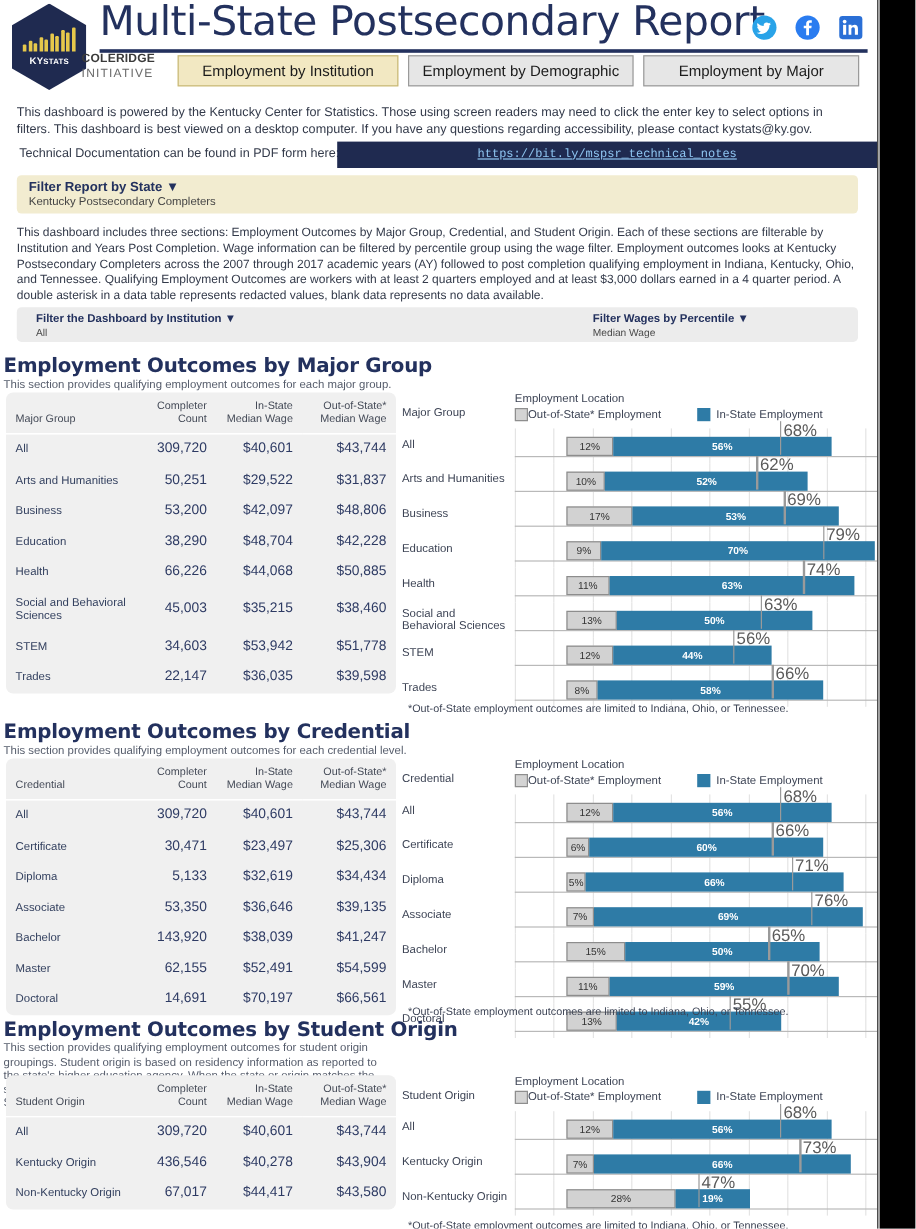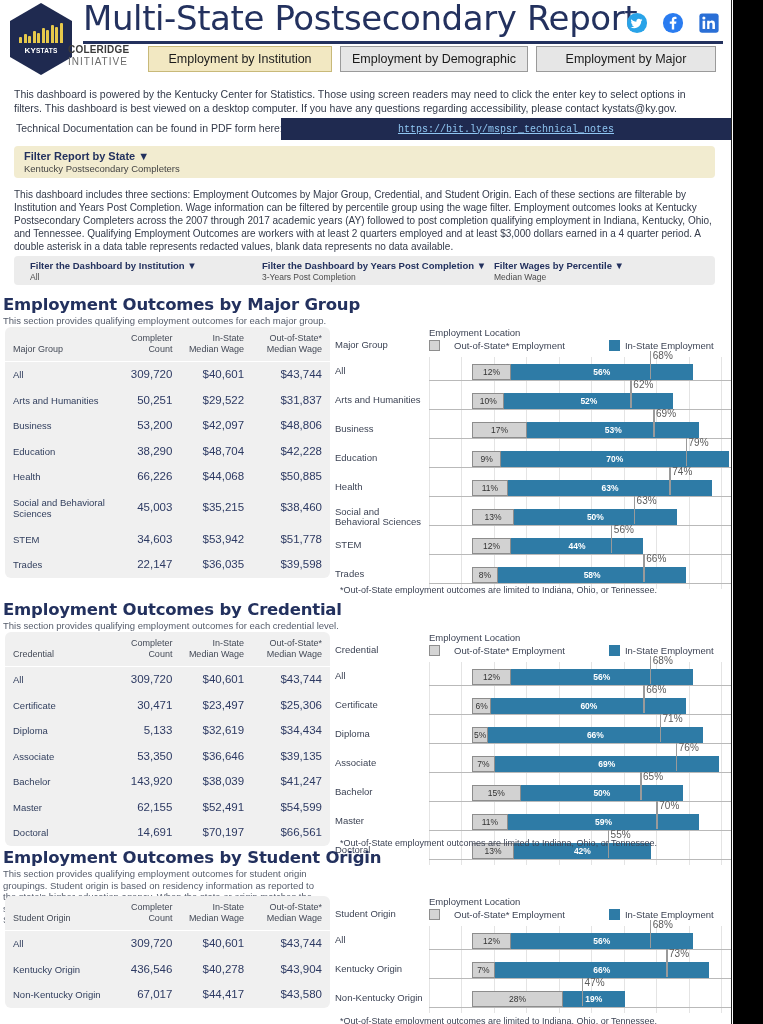--- a/index.html
+++ b/index.html
@@ -114,21 +114,21 @@
   table.t th.left { text-align:left; } table.t th.right { text-align:right; }
   table.t td { font-size:10.5px; color:#2d3a63; padding:7px 8px; line-height:11.5px; }
   table.t td.left { text-align:left; font-size:9.5px; color:#33405f; }
   table.t td.num { text-align:right; font-size:11.5px; }
   table.t tbody tr td { border-bottom:0; }
 
   
   .chart { position:absolute; }
   .ch-head-label { position:absolute; left:0; top:12px; font-size:9.5px; color:#3d4455; }
   .ch-legend-ttl { position:absolute; left:94px; top:0px; font-size:9.5px; color:#3d4455; }
-  .ch-legend { position:absolute; left:94px; top:13px; display:flex; align-items:flex-end; gap:14px; font-size:9.5px; color:#3d4455; }
+  .ch-legend { position:absolute; left:94px; top:13px; display:flex; align-items:flex-end; gap:0; font-size:9.5px; color:#3d4455; }
   .swatch { width:11px; height:11px; display:inline-block; }
   .sw-gray { background:#d4d4d4; border:1px solid #8e8e8e; }
   .sw-blue { background:#2e7ba6; }
   .leg2 { margin-left:30px; display:flex; align-items:center; gap:5px; }
 
   .rows { position:absolute; left:0; top:30px; width:400px; }
   .row { position:relative; height:29px; }
   .row .cat {
     position:absolute; left:0; top:0; width:92px; height:29px;
     display:flex; align-items:center; font-size:9.5px; color:#3d4455; line-height:10.5px;
@@ -141,21 +141,21 @@
     background:#d2d2d2; border:1px solid #8d8d8d; height:16px;
     display:flex; align-items:center; justify-content:center;
     font-size:8.5px; color:#333; box-sizing:border-box;
   }
   .seg-blue {
     background:#2e7ba6; height:16px;
     display:flex; align-items:center; justify-content:center;
     font-size:8.5px; color:#fff; font-weight:bold; box-sizing:border-box;
   }
   .total-tick { position:absolute; top:-6px; width:1.5px; height:28px; background:#9a9a9a; }
-  .total-lbl { position:absolute; top:-7px; font-size:10px; color:#5a5a5a; white-space:nowrap; }
+  .total-lbl { position:absolute; top:-7px; font-size:14px; color:#5a5a5a; white-space:nowrap; }
   .axisline { position:absolute; top:23px; left:0; height:1px; background:#b9b9b9; }
   .foot { position:absolute; font-size:9px; color:#3d4455; }
 </style>
 </head>
 <body>
 
 <div class="page">
 
   <div class="header">
     <div class="logo-hex">
@@ -220,24 +220,20 @@
     <div class="val">Kentucky Postsecondary Completers</div>
   </div>
 
   <div class="about">This dashboard includes three sections: Employment Outcomes by Major Group, Credential, and Student Origin. Each of these sections are filterable by Institution and Years Post Completion. Wage information can be filtered by percentile group using the wage filter. Employment outcomes looks at Kentucky Postsecondary Completers across the 2007 through 2017 academic years (AY) followed to post completion qualifying employment in Indiana, Kentucky, Ohio, and Tennessee. Qualifying Employment Outcomes are workers with at least 2 quarters employed and at least $3,000 dollars earned in a 4 quarter period. A double asterisk in a data table represents redacted values, blank data represents no data available.</div>
 
   <div class="filterbar">
     <div class="filt f1">
       <div class="ttl">Filter the Dashboard by Institution ▼</div>
       <div class="val">All</div>
     </div>
-    <div class="filt f2">
-      <div class="ttl">Filter the Dashboard by Years Post Completion ▼</div>
-      <div class="val">3-Years Post Completion</div>
-    </div>
     <div class="filt f3">
       <div class="ttl">Filter Wages by Percentile ▼</div>
       <div class="val">Median Wage</div>
     </div>
   </div>
 
   <div class="section" id="sec-major" style="top:295px;">
     <div class="sec-title">Employment Outcomes by Major Group</div>
     <div class="sec-sub">This section provides qualifying employment outcomes for each major group.</div>
     <div class="tbl-wrap" style="top:32px;">

